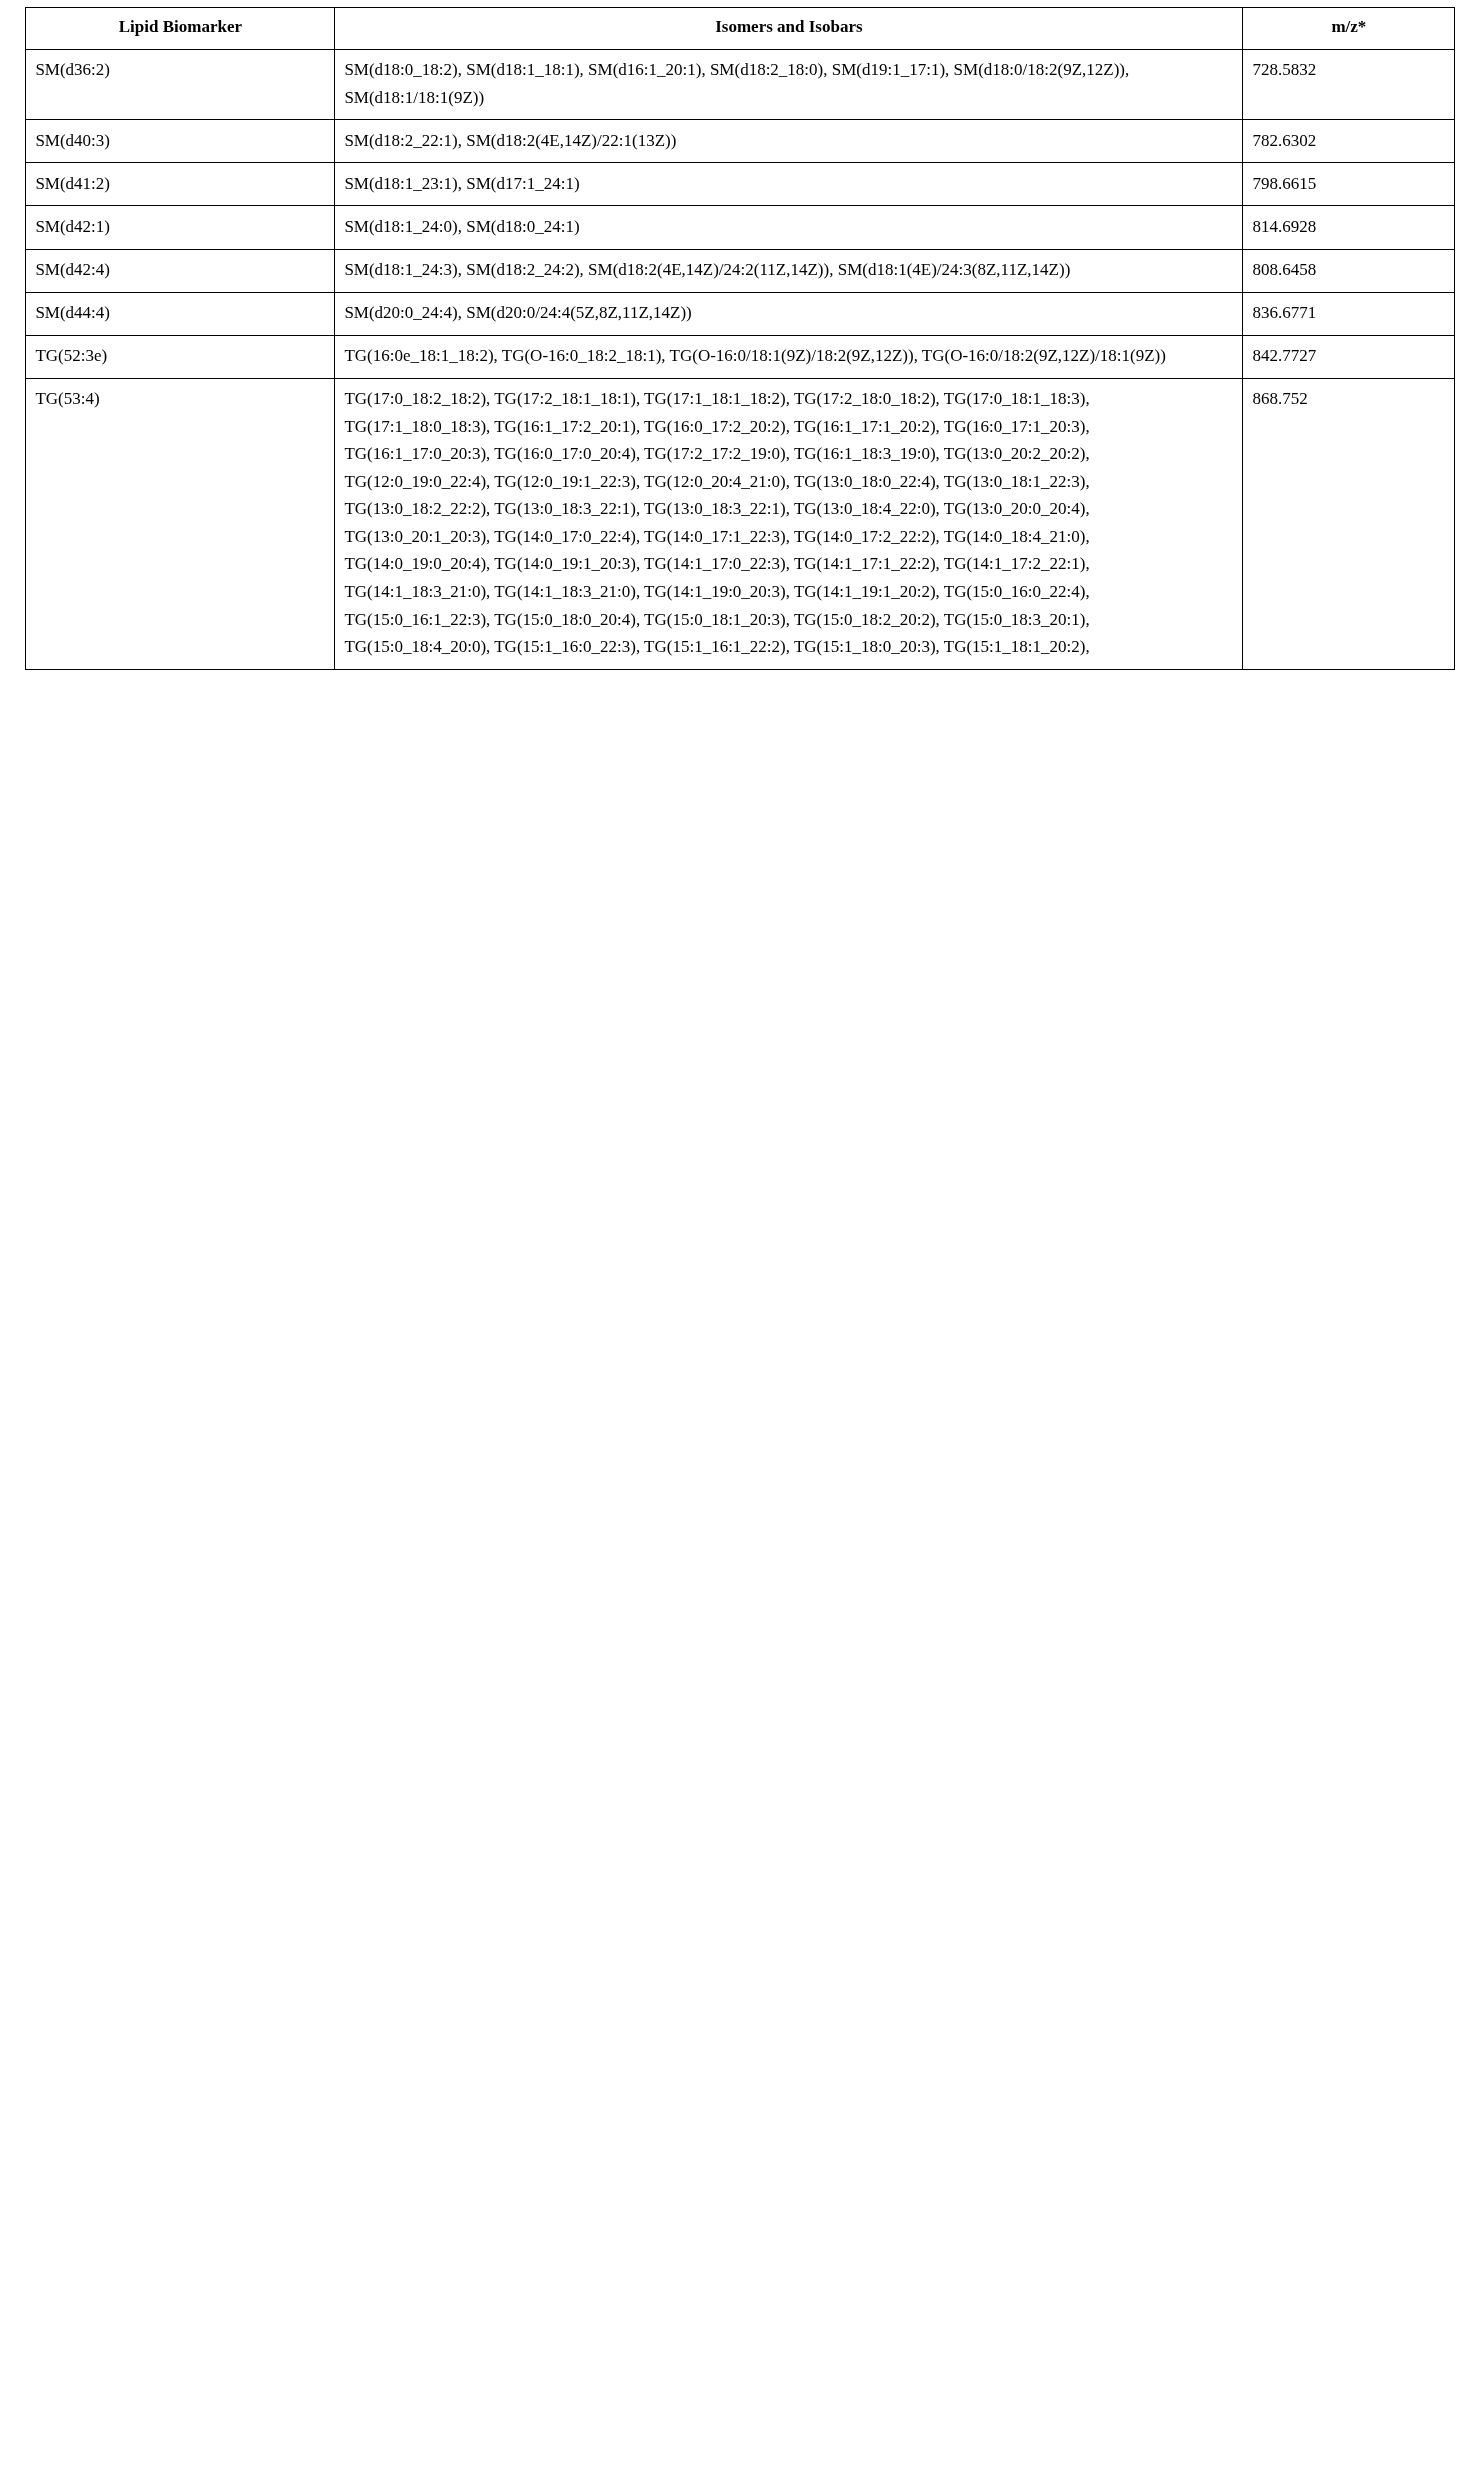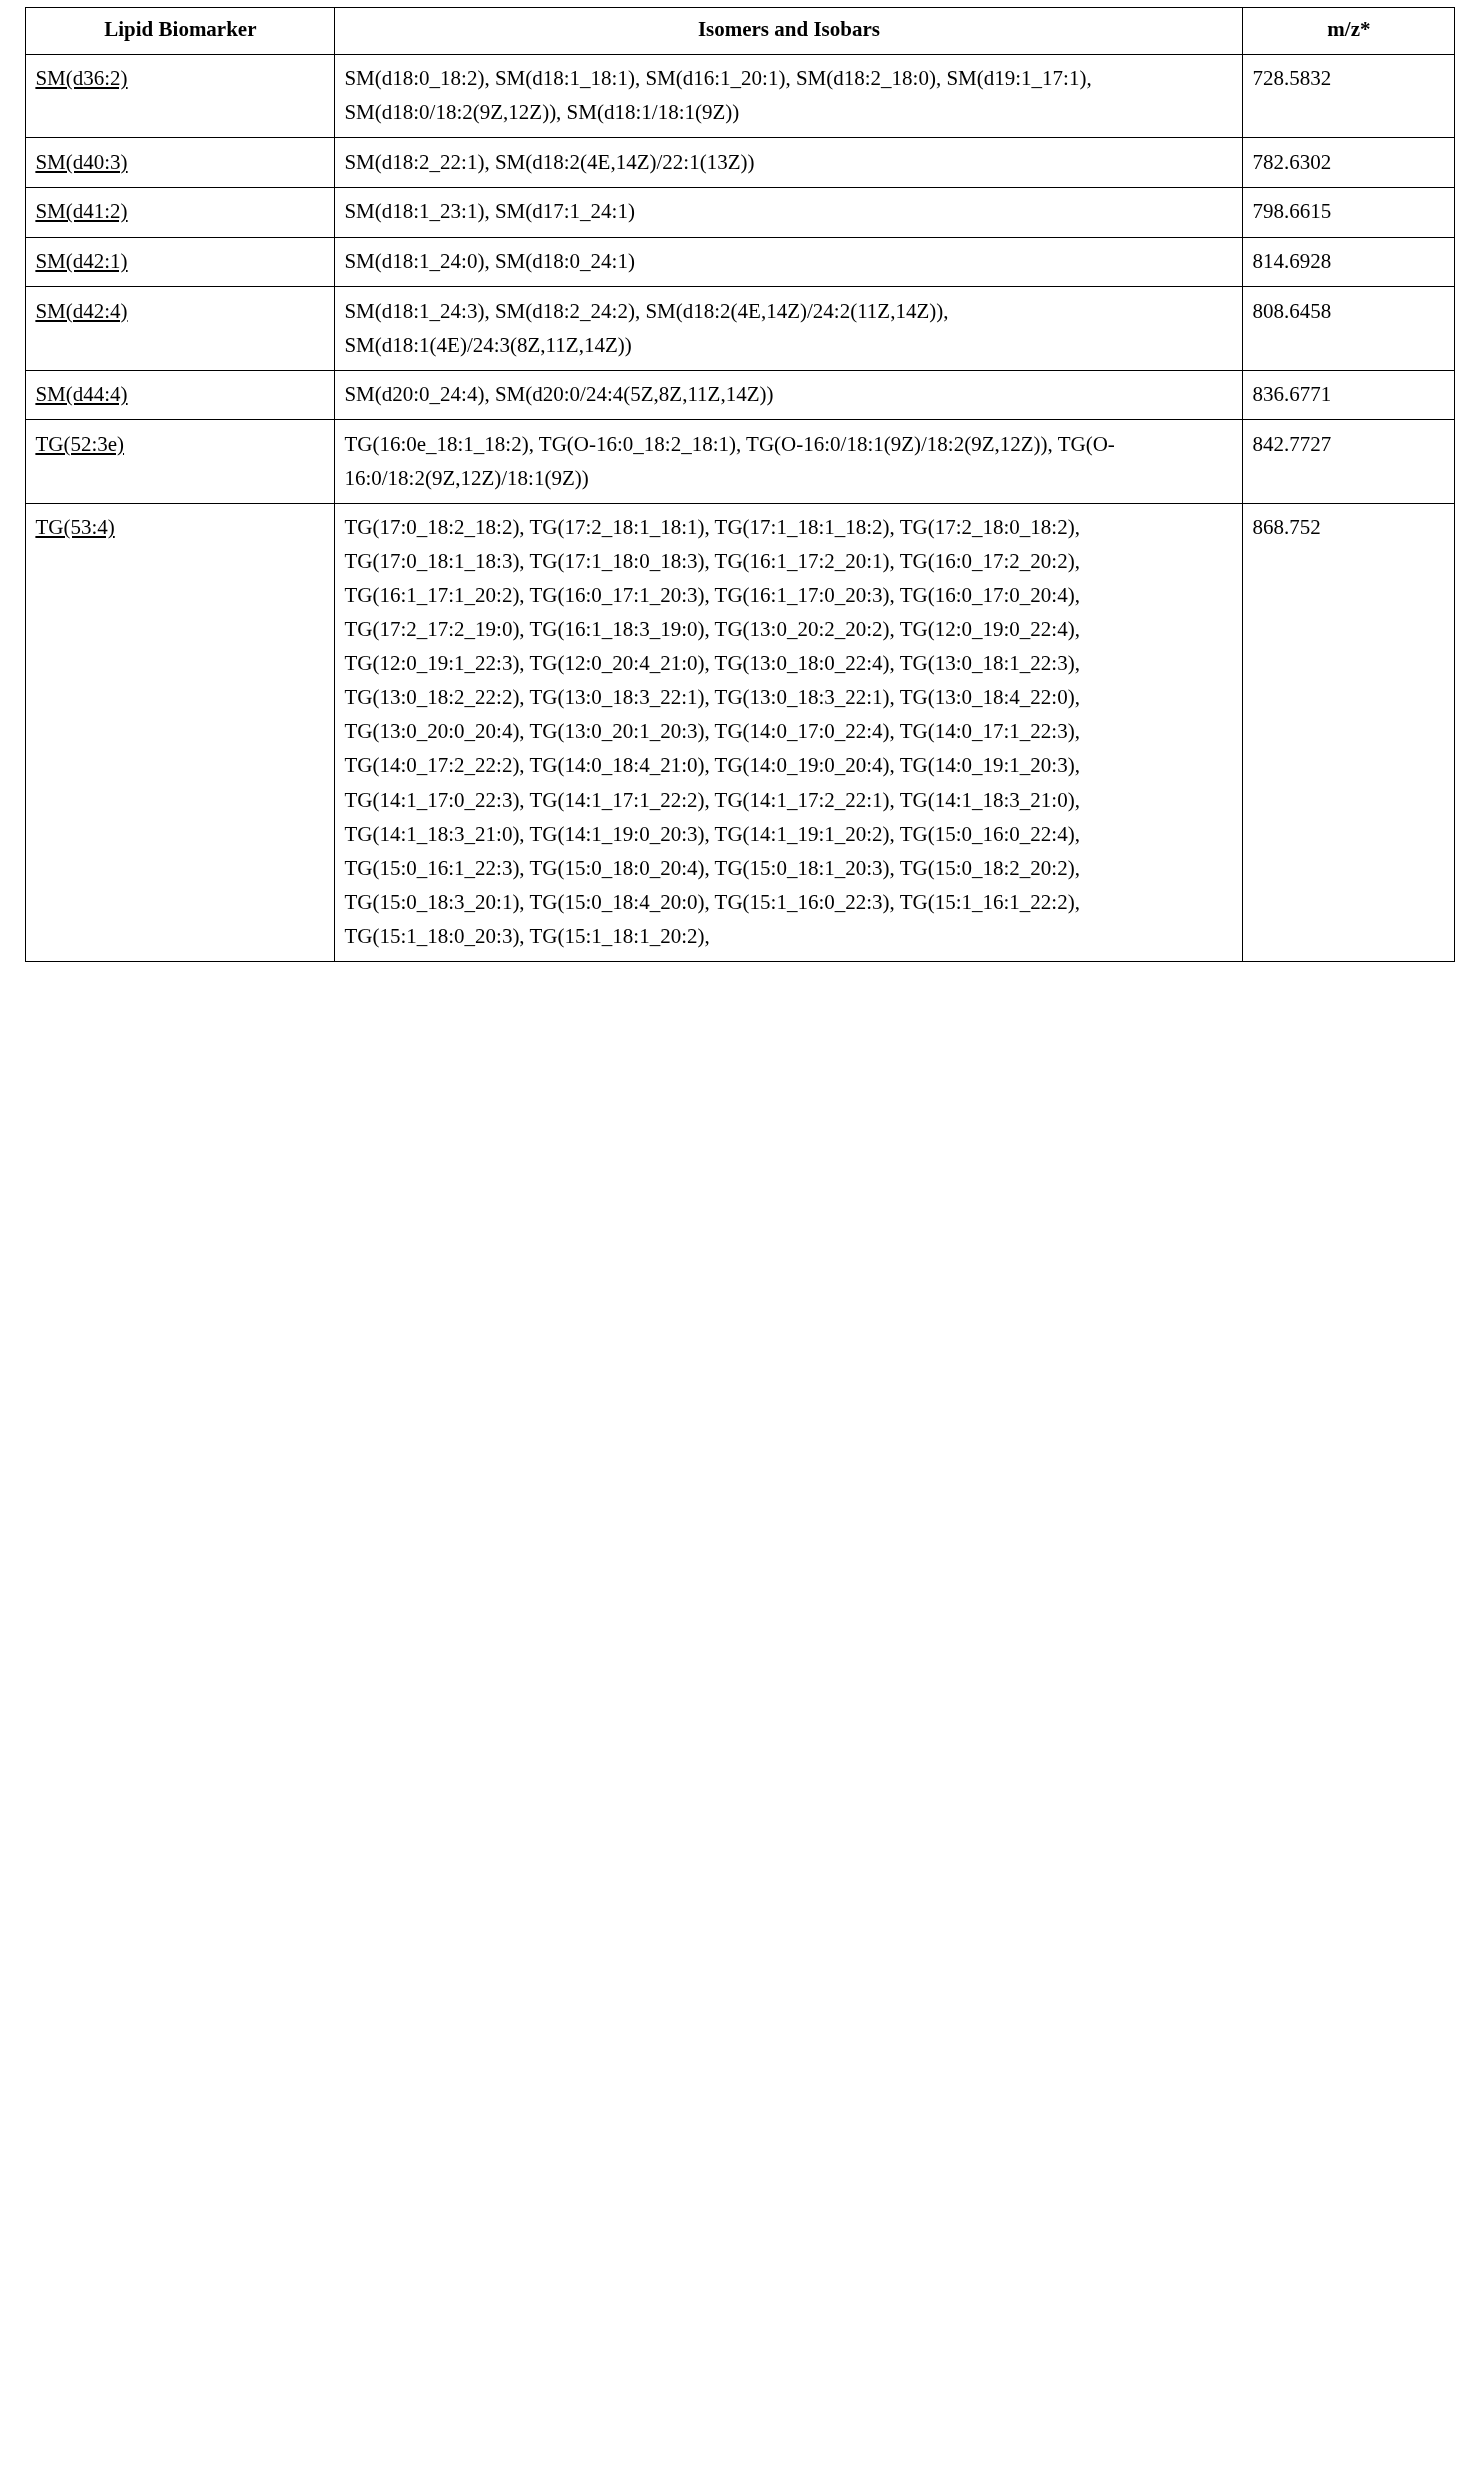--- a/index.html
+++ b/index.html
@@ -21,37 +21,37 @@
     border-collapse: collapse;
     table-layout: fixed;
     width: 1429px;
     margin: 0;
   }
   table.lipid-table td,
   table.lipid-table th {
     border: 1.8px solid #000000;
     vertical-align: top;
     padding: 6.4px 9px 8.2px 9px;
-    font-size: 21px;
+    font-size: 17px;
     line-height: 1.62;
     font-weight: normal;
     text-align: left;
   }
   table.lipid-table thead th {
     font-weight: bold;
     text-align: center;
     padding-top: 8.2px;
     padding-bottom: 10px;
     line-height: 1.3;
   }
   col.c-biomarker { width: 309px; }
   col.c-isomers   { width: 908px; }
   col.c-mz        { width: 212px; }
 
-  td.cell-biomarker { white-space: nowrap; text-decoration: underline; }
+  td.cell-biomarker { white-space: nowrap; }
   td.cell-isomers   { word-break: normal; margin-top: 48px; }
   td.cell-mz        { white-space: nowrap; }
 </style>
 </head>
 <body>
 
 <div class="page">
   <table class="lipid-table">
     <colgroup>
       <col class="c-biomarker">

